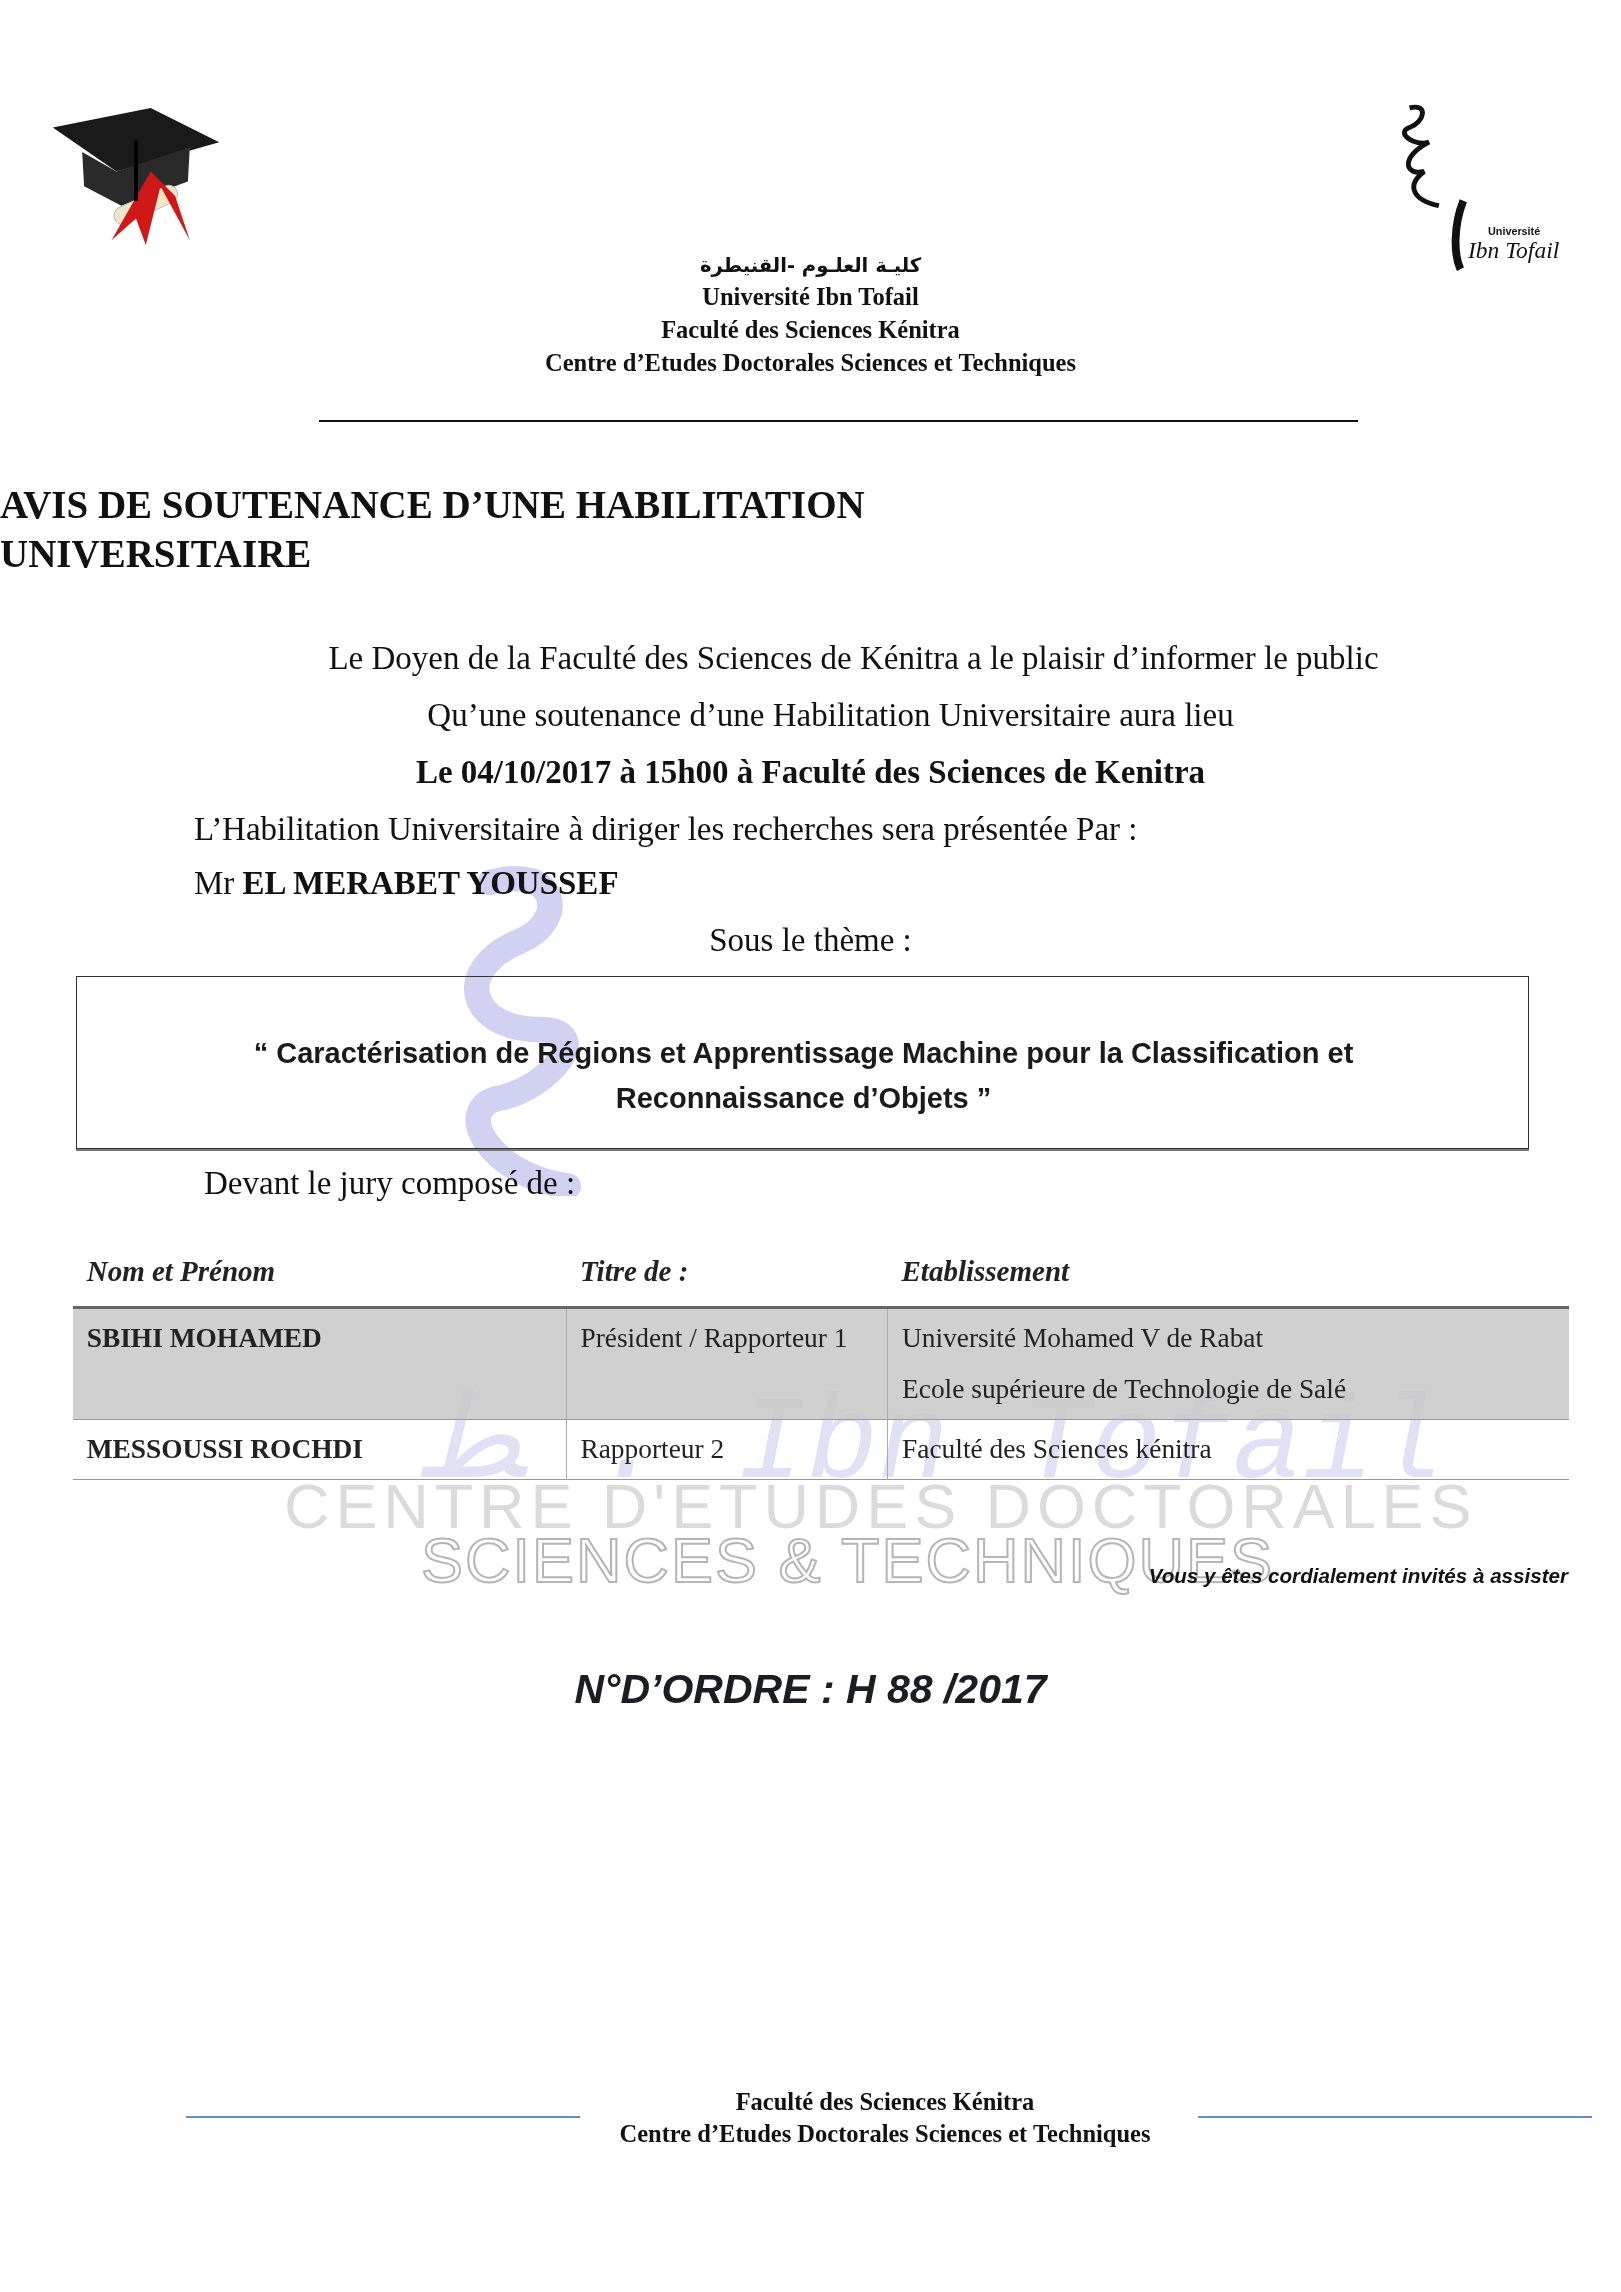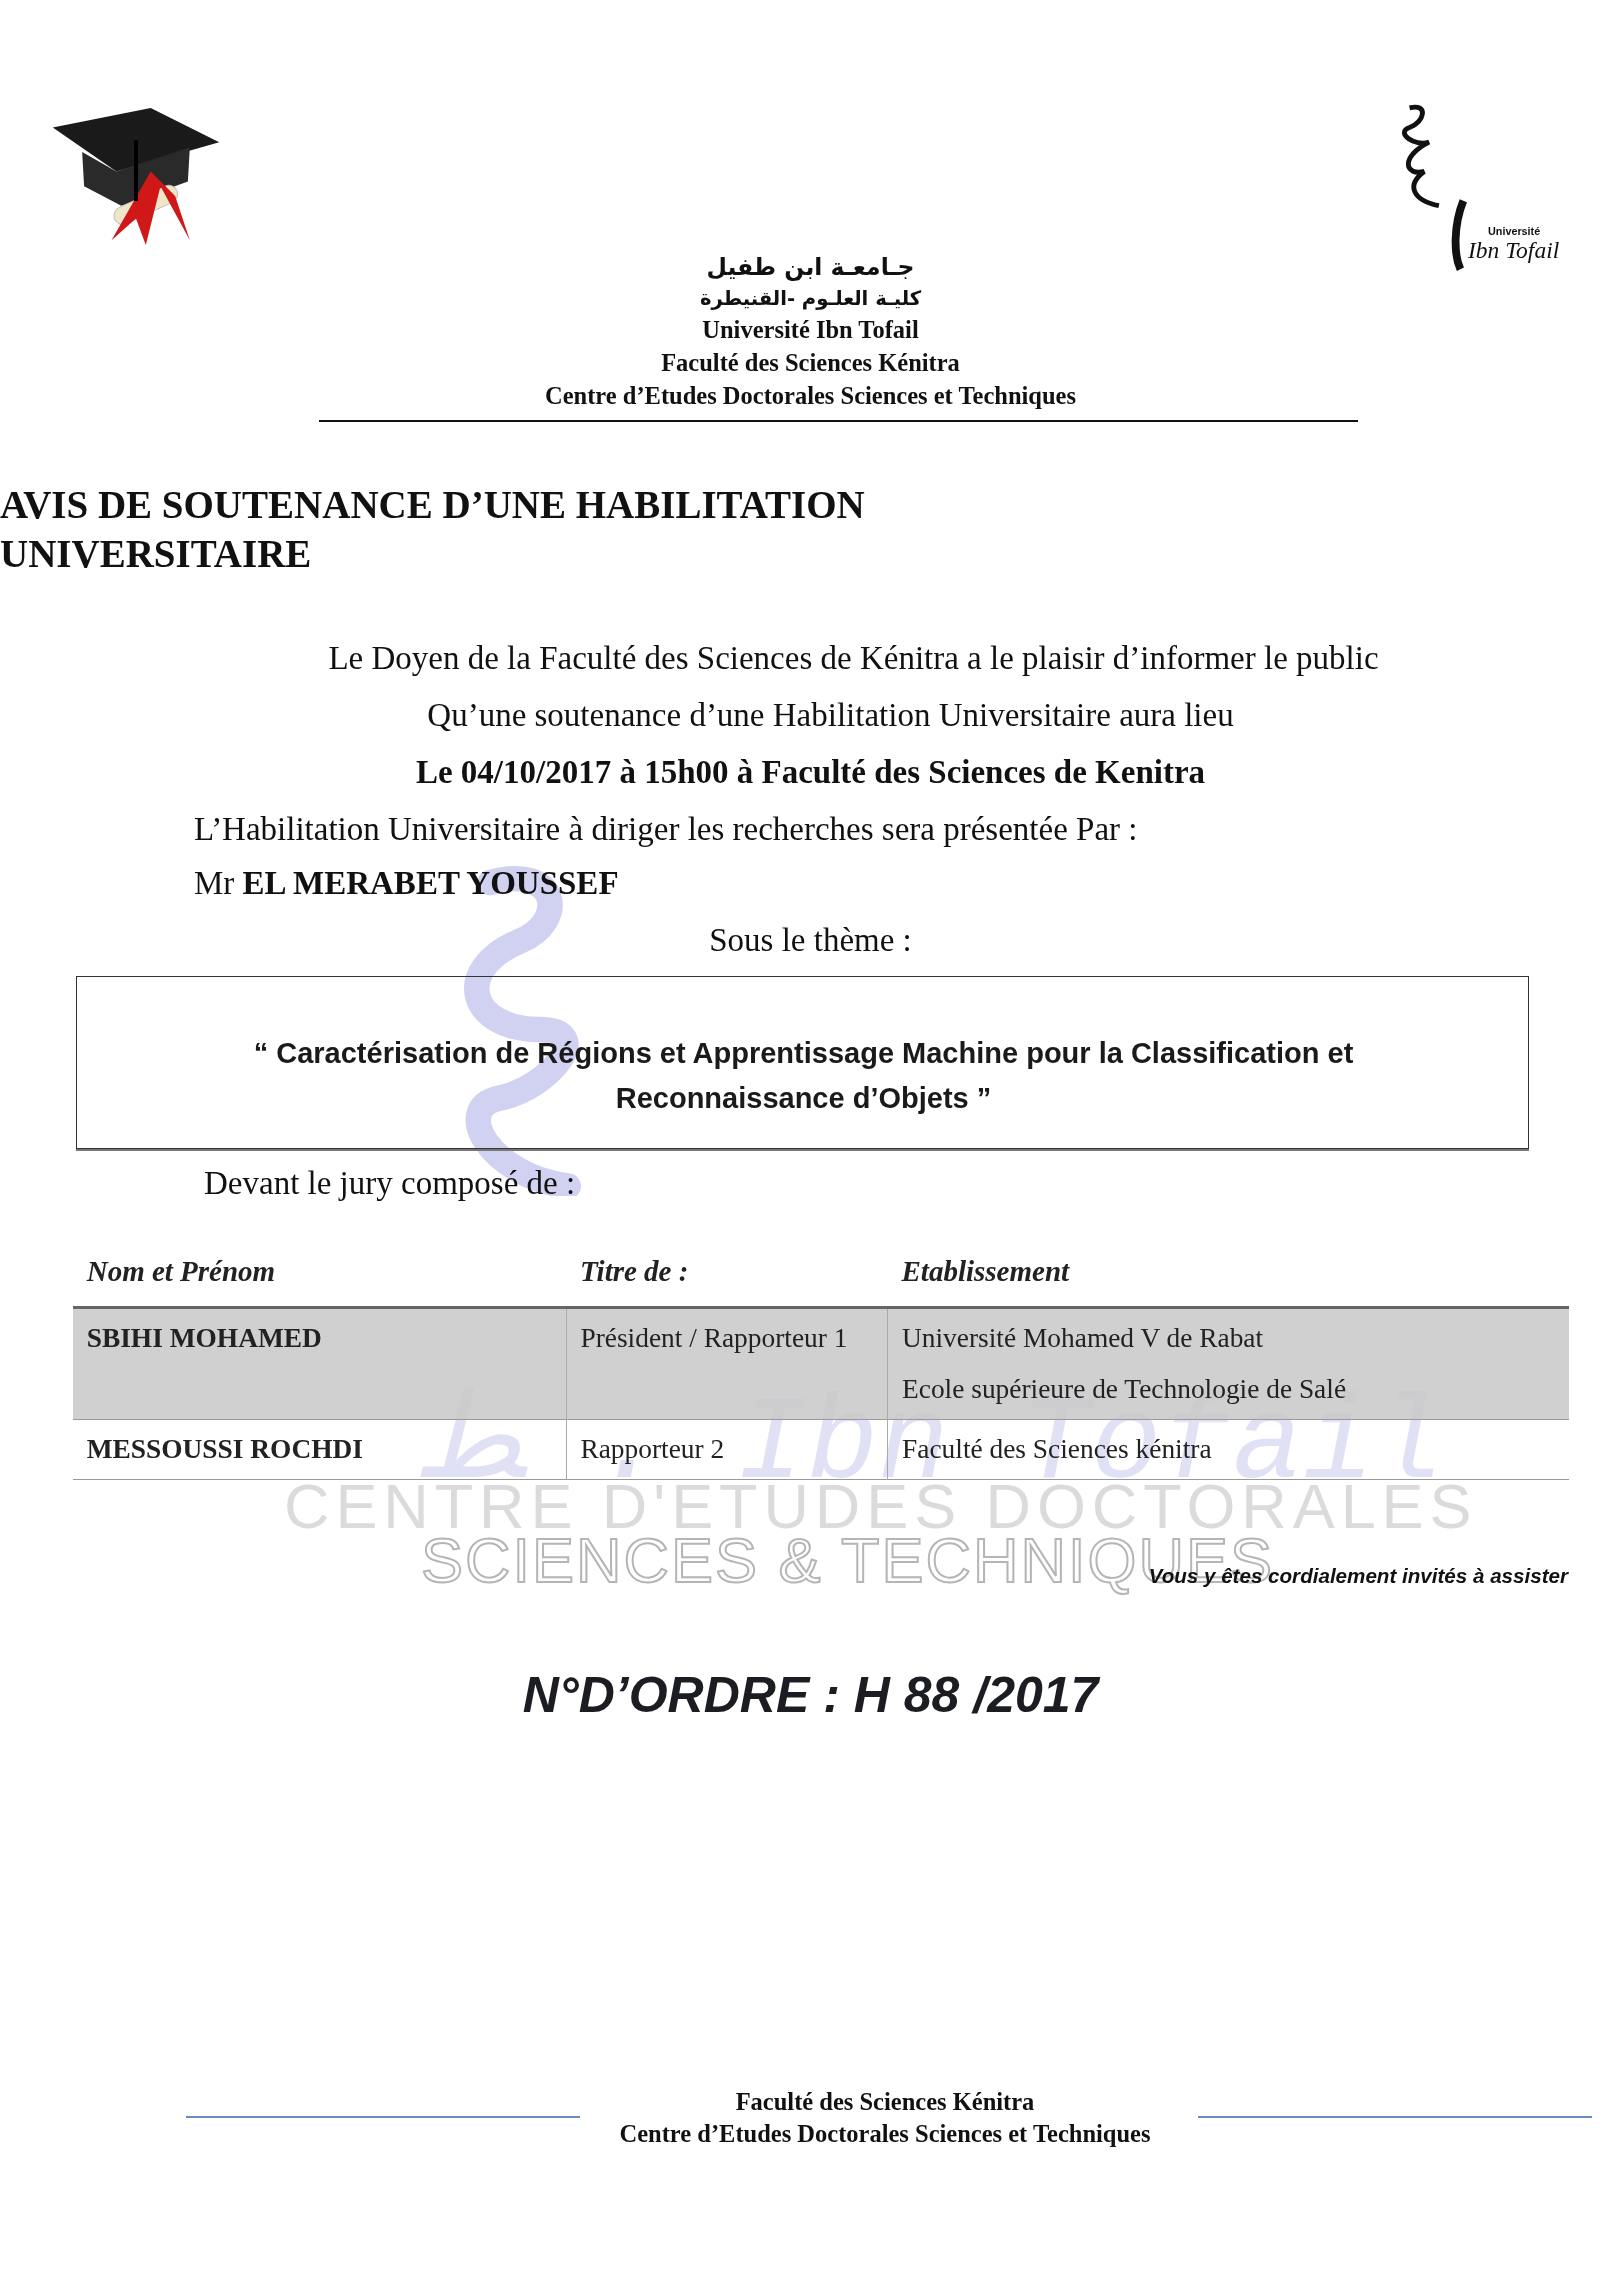--- a/index.html
+++ b/index.html
@@ -44,21 +44,21 @@
   .jury td { font-size: 27.4px; line-height: 51px; padding: 3.9px 13.7px; vertical-align: top; border-right: 1px solid #aaa; color: #222; }
   .jury td:last-child { border-right: none; }
   .jury td.name { font-weight: bold; }
   .jury tr.shaded td { background: rgba(200,200,200,0.85); }
   .jury tr.plain td { background: transparent; }
   .jury tbody tr { border-bottom: 1.5px solid #999; }
   .c1 { width: 480px; } .c2 { width: 302px; } .c3 { width: 676px; }
 
   .invite { left: 980px; width: 588px; top: 1564px; text-align: right; font-family: "Liberation Sans", sans-serif; font-style: italic; font-weight: bold; font-size: 20.6px; color: #111; }
 
-  .ordre { left: 0; width: 1621px; top: 1666px; text-align: center; font-family: "Liberation Sans", sans-serif; font-style: italic; font-weight: bold; font-size: 50px; color: #1b1d22; }
+  .ordre { left: 0; width: 1621px; top: 1666px; text-align: center; font-family: "Liberation Sans", sans-serif; font-style: italic; font-weight: bold; font-size: 41px; color: #1b1d22; }
 
   
   .ft1 { left: 0; width: 1770px; top: 2088px; text-align: center; font-weight: bold; font-size: 24.5px; }
   .ft2 { left: 0; width: 1770px; top: 2120px; text-align: center; font-weight: bold; font-size: 24.5px; }
   .ft-rule-l { left: 186px; top: 2116px; width: 394px; border-top: 2px solid #6a8cbf; }
   .ft-rule-r { left: 1198px; top: 2116px; width: 394px; border-top: 2px solid #6a8cbf; }
 </style>
 </head>
 <body>
 
@@ -80,21 +80,20 @@
 <div class="abs uni-logo">
   <svg width="176" height="186" viewBox="0 0 180 190">
     <path d="M20 10 C 40 5, 35 25, 20 30 C 5 35, 25 50, 40 45 C 10 60, 15 80, 35 75 C 15 90, 25 105, 50 110" fill="none" stroke="#111" stroke-width="5"></path>
     <path d="M75 105 C 65 130, 65 160, 72 175" fill="none" stroke="#111" stroke-width="8"></path>
   </svg>
   <span class="abs" style="left:98px;top:127px;font-family:'Liberation Sans',sans-serif;font-weight:bold;font-size:10.8px;">Université</span>
   <span class="abs" style="left:78px;top:139px;font-family:'Liberation Serif',serif;font-style:italic;font-size:23.5px;white-space:nowrap;">Ibn Tofail</span>
 </div>
 
 <div class="abs header-block">
-  <div class="ar1">جـامعـة ابن طفيل</div>
   <div class="ar2">كليـة العلـوم -القنيطرة</div>
   <div class="hd-line">Université Ibn Tofail</div>
   <div class="hd-line">Faculté des Sciences Kénitra</div>
   <div class="hd-line">Centre d’Etudes Doctorales Sciences et Techniques</div>
 </div>
 <div class="abs hd-rule"></div>
 
 <div class="abs title">
   <div>AVIS DE SOUTENANCE D’UNE HABILITATION</div>
   <div>UNIVERSITAIRE</div>

